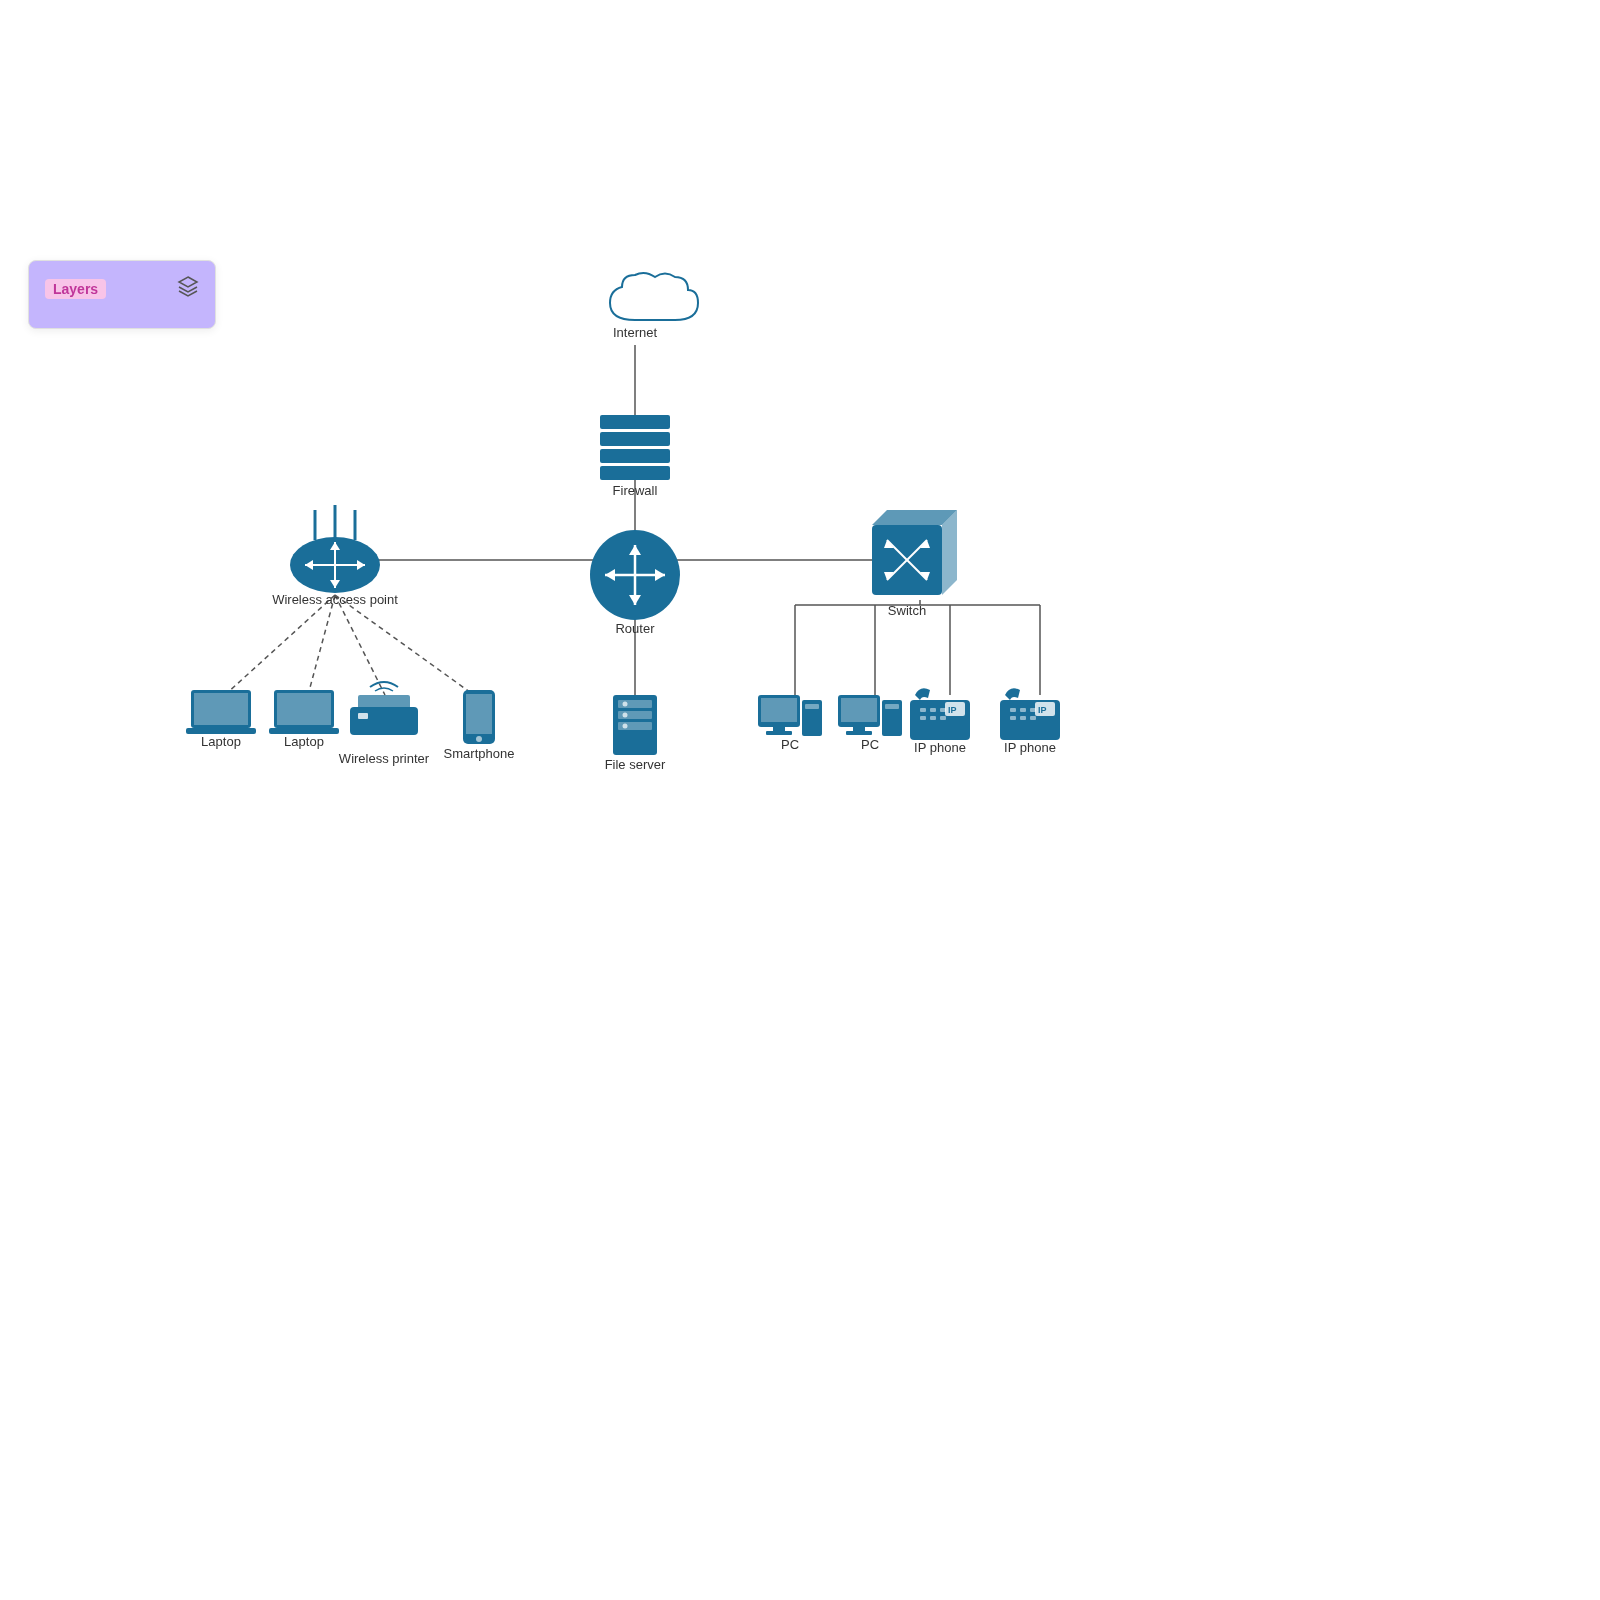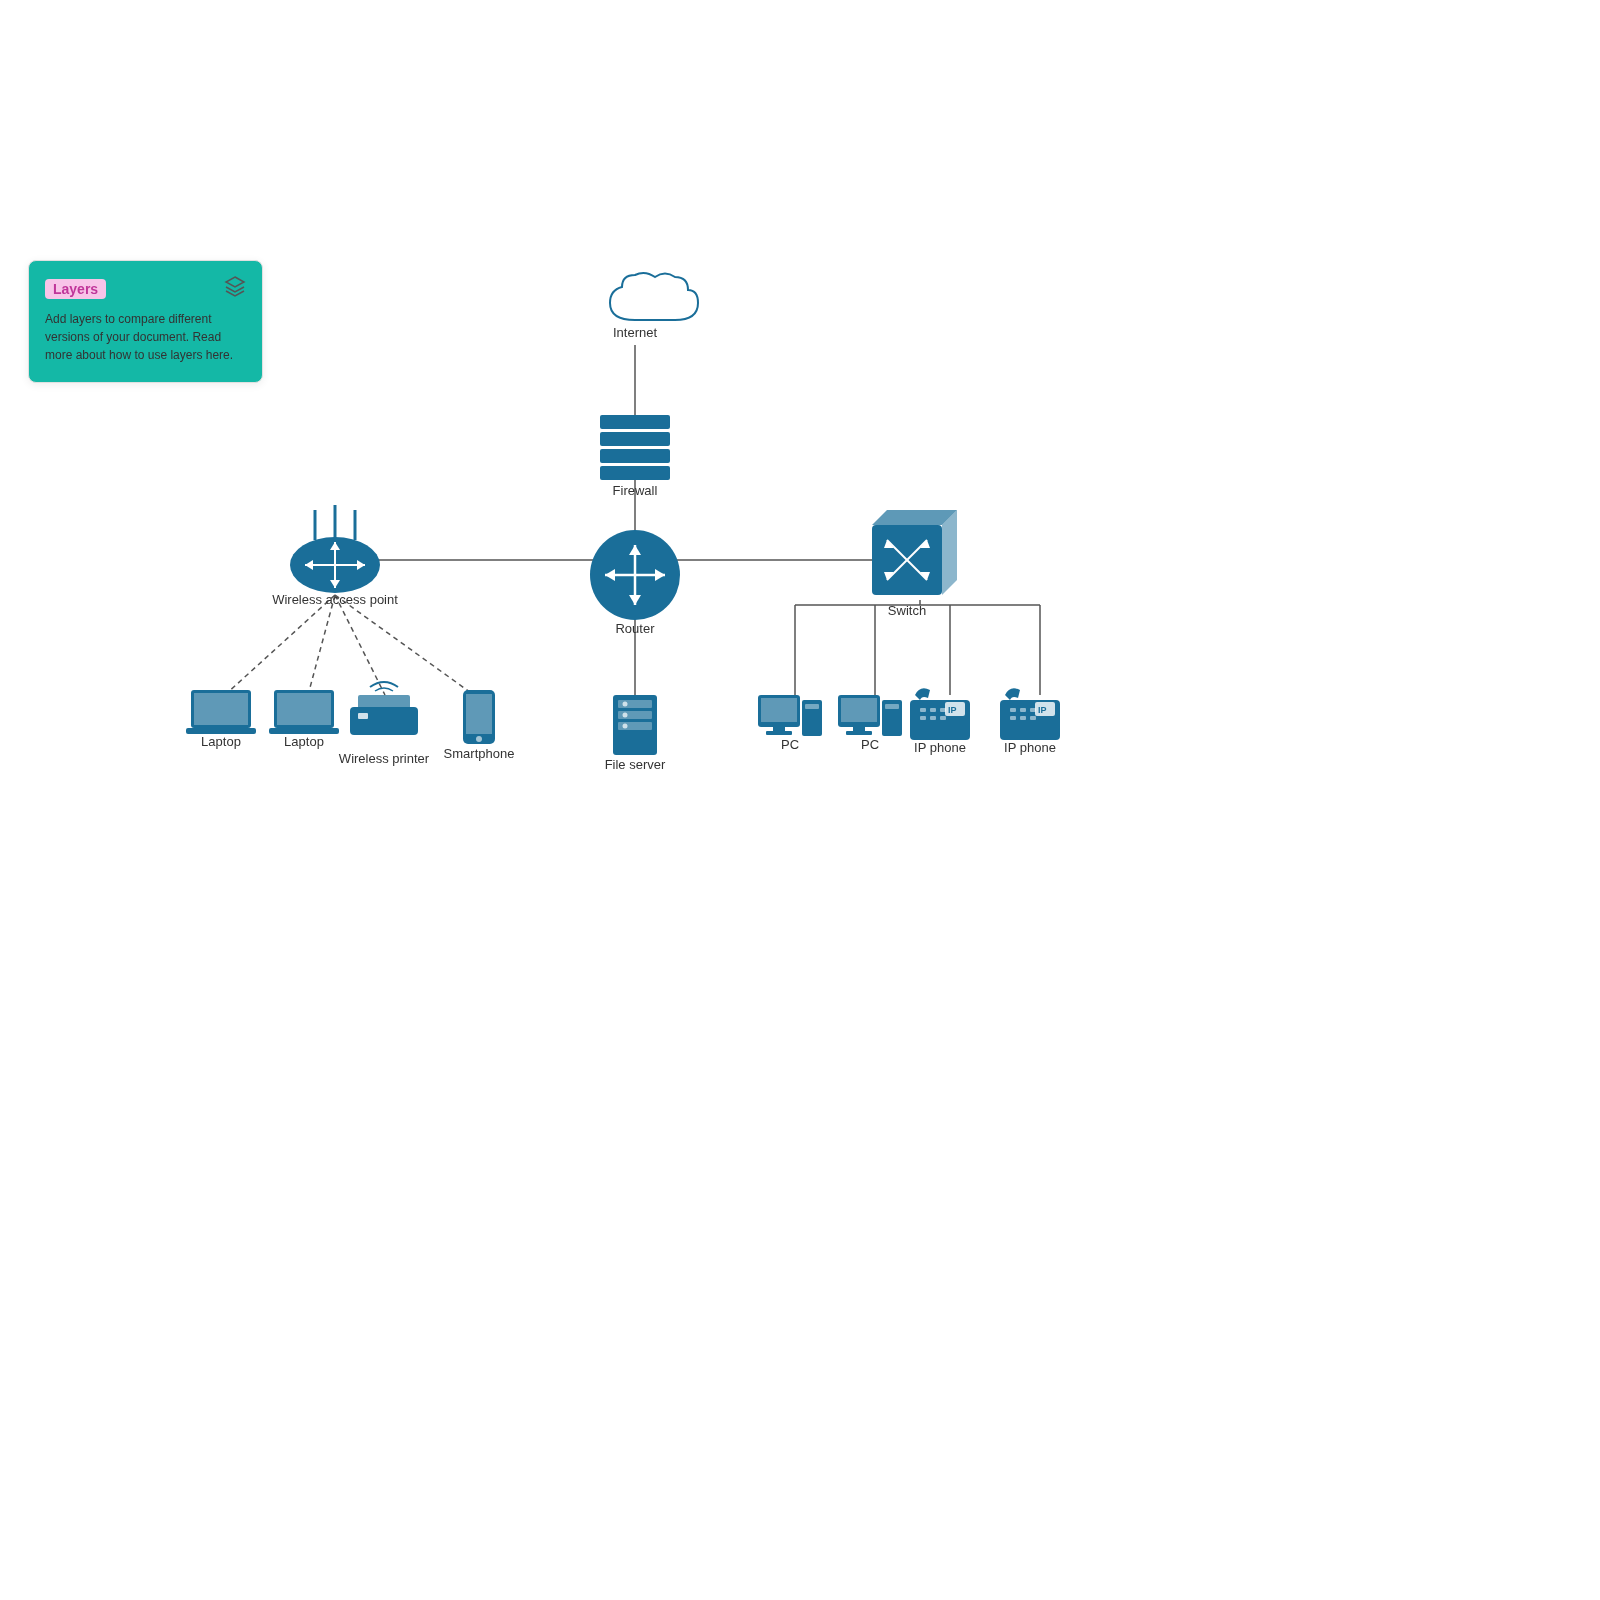--- a/index.html
+++ b/index.html
@@ -10,22 +10,22 @@
       font-family: Arial, sans-serif;
       overflow: hidden;
       position: relative;
     }
 
     
     .layers-panel {
       position: absolute;
       top: 260px;
       left: 28px;
-      width: 235px;
-      background: #14b8a6;
+      width: 188px;
+      background: #c4b5fd;
       border: 1px solid #e0e0e0;
       border-radius: 8px;
       padding: 14px 16px 18px 16px;
       box-shadow: 0 2px 8px rgba(0,0,0,0.07);
       z-index: 10;
     }
     .layers-header {
       display: flex;
       align-items: center;
       justify-content: space-between;
@@ -65,21 +65,20 @@
     <span class="layers-title">Layers</span>
     <span class="layers-icon">
       
       <svg width="22" height="22" viewBox="0 0 22 22" fill="none">
         <path d="M11 2L20 7L11 12L2 7L11 2Z" stroke="#555" stroke-width="1.5" fill="none"></path>
         <path d="M2 12L11 17L20 12" stroke="#555" stroke-width="1.5" fill="none"></path>
         <path d="M2 16L11 21L20 16" stroke="#555" stroke-width="1.5" fill="none"></path>
       </svg>
     </span>
   </div>
-  <p class="layers-desc">Add layers to compare different versions of your document. Read more about how to use layers here.</p>
 </div>
 
 <svg class="diagram-svg">
   <defs>
     <style>
       .node-text { font-family: Arial, sans-serif; font-size: 13px; fill: #333; text-anchor: middle; }
       .line { stroke: #555; stroke-width: 1.5; fill: none; }
       .dashed { stroke: #555; stroke-width: 1.5; stroke-dasharray: 5,4; fill: none; }
       .icon-fill { fill: #1a6e99; }
       .icon-stroke { stroke: #1a6e99; stroke-width: 2; fill: none; }

